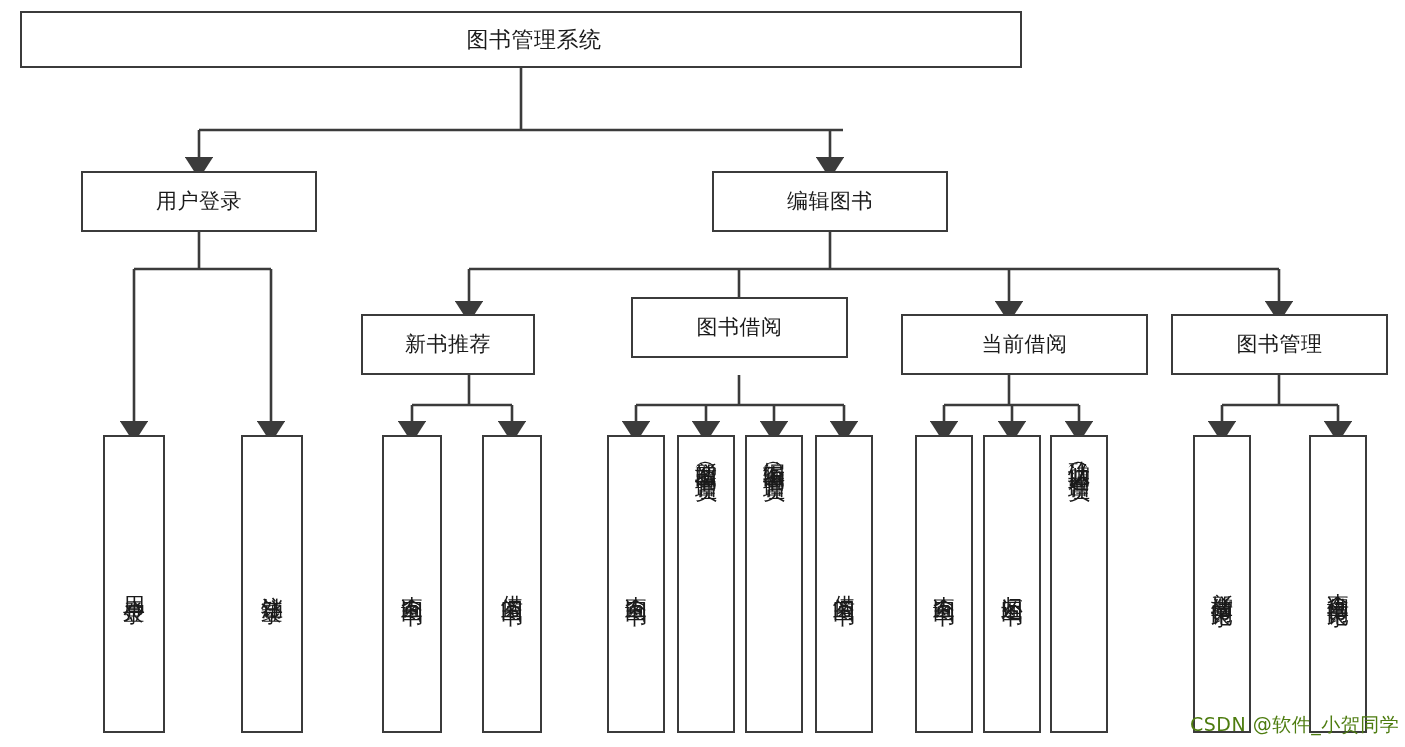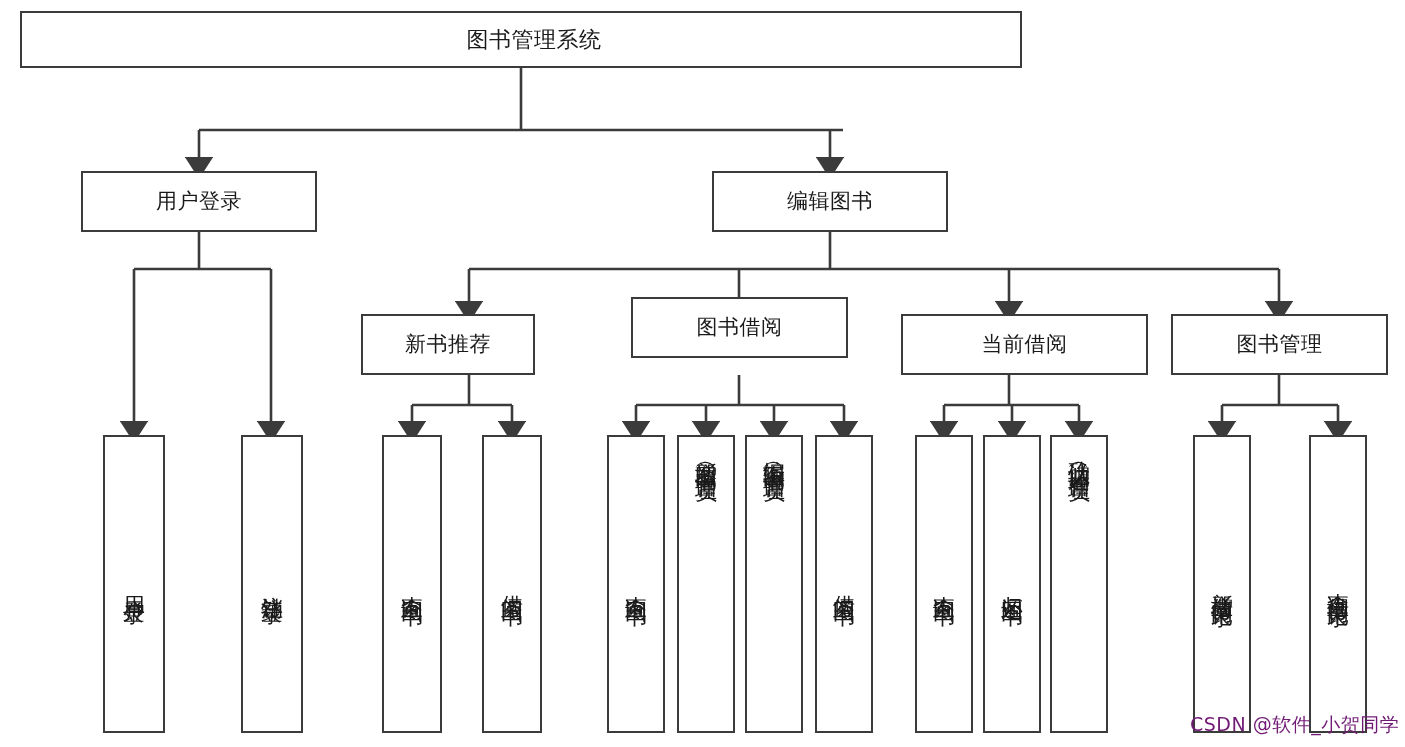--- a/index.html
+++ b/index.html
@@ -63,21 +63,21 @@
   
   .node.vert.centered {
     align-items: center;
     padding-top: 0;
   }
   .watermark {
     position: absolute;
     left: 1190px;
     top: 712px;
     font-size: 19px;
-    color: #701a75;
+    color: #4d7c0f;
     white-space: nowrap;
     letter-spacing: 0.5px;
   }
 </style>
 </head>
 <body>
 
 <div id="canvas">
 
   <svg id="wires" viewBox="0 0 1405 747" xmlns="http://www.w3.org/2000/svg">

